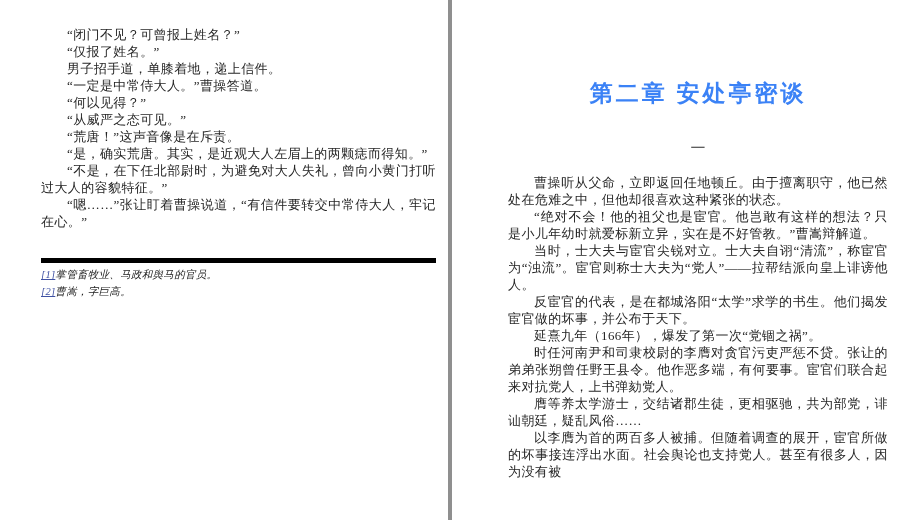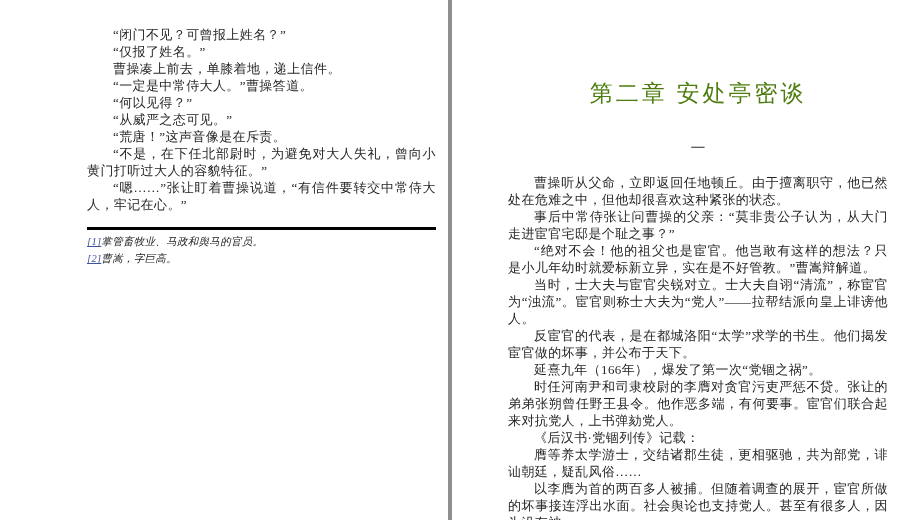--- a/index.html
+++ b/index.html
@@ -6,93 +6,92 @@
   body {
     width: 900px; height: 520px;
     background: #ffffff;
     font-family: "Liberation Serif", "DejaVu Serif", serif;
     color: #262626;
     overflow: hidden;
   }
   .book { display: flex; width: 900px; height: 520px; }
 
   .page { box-sizing: border-box; background: #ffffff; }
-  .page-left  { width: 448px; padding: 26px 12px 0 87px; }
+  .page-left  { width: 448px; padding: 26px 12px 0 41px; }
   .page-divider { width: 4px; height: 520px; background: #8f8f8f; flex: 0 0 auto; }
   .page-right { flex: 1; padding: 0 12px 0 56px; }
 
   p.body-line {
     margin: 0;
     font-size: 13px;
     line-height: 17px;
     text-indent: 2em;
     text-align: justify;
     letter-spacing: 0.4px;
   }
 
-  .footnote-block { margin-top: 14px; border-top: 3px solid #000000; padding-top: 5px; width: 100%; }
+  .footnote-block { margin-top: 28px; border-top: 5px solid #000000; padding-top: 5px; width: 100%; }
   .footnote-line {
     margin: 0 0 3px 0;
     font-size: 10.5px;
     line-height: 14px;
     font-style: italic;
     color: #222222;
     letter-spacing: 0.3px;
   }
   .footnote-marker { color: #3f51a3; text-decoration: underline; cursor: pointer; font-style: italic; }
 
   .chapter-title {
     margin: 78px 0 0 0;
     text-align: center;
     font-size: 23px;
-    font-weight: 400;
+    font-weight: 700;
     letter-spacing: 3px;
-    color: #4d7c0f;
+    color: #3b82f6;
   }
   .section-number {
     margin: 30px 0 16px 0;
     text-align: center;
     font-size: 15px;
     font-weight: 400;
     color: #2a2a2a;
   }
 </style>
 </head>
 <body>
 
 <div class="book">
 
   <div class="page page-left">
     <p class="body-line">“闭门不见？可曾报上姓名？”</p>
     <p class="body-line">“仅报了姓名。”</p>
-    <p class="body-line">曹操凑上前去，单膝着地，递上信件。</p>
+    <p class="body-line">男子招手道，单膝着地，递上信件。</p>
     <p class="body-line">“一定是中常侍大人。”曹操答道。</p>
     <p class="body-line">“何以见得？”</p>
     <p class="body-line">“从威严之态可见。”</p>
     <p class="body-line">“荒唐！”这声音像是在斥责。</p>
+    <p class="body-line">“是，确实荒唐。其实，是近观大人左眉上的两颗痣而得知。”</p>
     <p class="body-line">“不是，在下任北部尉时，为避免对大人失礼，曾向小黄门打听过大人的容貌特征。”</p>
     <p class="body-line">“嗯……”张让盯着曹操说道，“有信件要转交中常侍大人，牢记在心。”</p>
 
     <div class="footnote-block">
       <p class="footnote-line"><span class="footnote-marker">[1]</span><span>掌管畜牧业、马政和舆马的官员。</span></p>
       <p class="footnote-line"><span class="footnote-marker">[2]</span><span>曹嵩，字巨高。</span></p>
     </div>
   </div>
 
   <div class="page-divider"></div>
 
   <div class="page page-right">
     <h1 class="chapter-title">第二章 安处亭密谈</h1>
     <div class="section-number">一</div>
 
     <p class="body-line">曹操听从父命，立即返回任地顿丘。由于擅离职守，他已然处在危难之中，但他却很喜欢这种紧张的状态。</p>
-    <p class="body-line">事后中常侍张让问曹操的父亲：“莫非贵公子认为，从大门走进宦官宅邸是个耻之事？”</p>
     <p class="body-line">“绝对不会！他的祖父也是宦官。他岂敢有这样的想法？只是小儿年幼时就爱标新立异，实在是不好管教。”曹嵩辩解道。</p>
     <p class="body-line">当时，士大夫与宦官尖锐对立。士大夫自诩“清流”，称宦官为“浊流”。宦官则称士大夫为“党人”——拉帮结派向皇上诽谤他人。</p>
     <p class="body-line">反宦官的代表，是在都城洛阳“太学”求学的书生。他们揭发宦官做的坏事，并公布于天下。</p>
     <p class="body-line">延熹九年（166年），爆发了第一次“党锢之祸”。</p>
     <p class="body-line">时任河南尹和司隶校尉的李膺对贪官污吏严惩不贷。张让的弟弟张朔曾任野王县令。他作恶多端，有何要事。宦官们联合起来对抗党人，上书弹劾党人。</p>
-    <p class="body-line">《后汉书·党锢列传》记载：</p>
     <p class="body-line">膺等养太学游士，交结诸郡生徒，更相驱驰，共为部党，诽讪朝廷，疑乱风俗……</p>
     <p class="body-line">以李膺为首的两百多人被捕。但随着调查的展开，宦官所做的坏事接连浮出水面。社会舆论也支持党人。甚至有很多人，因为没有被</p>
   </div>
 
 </div>
 
 </body></html>

